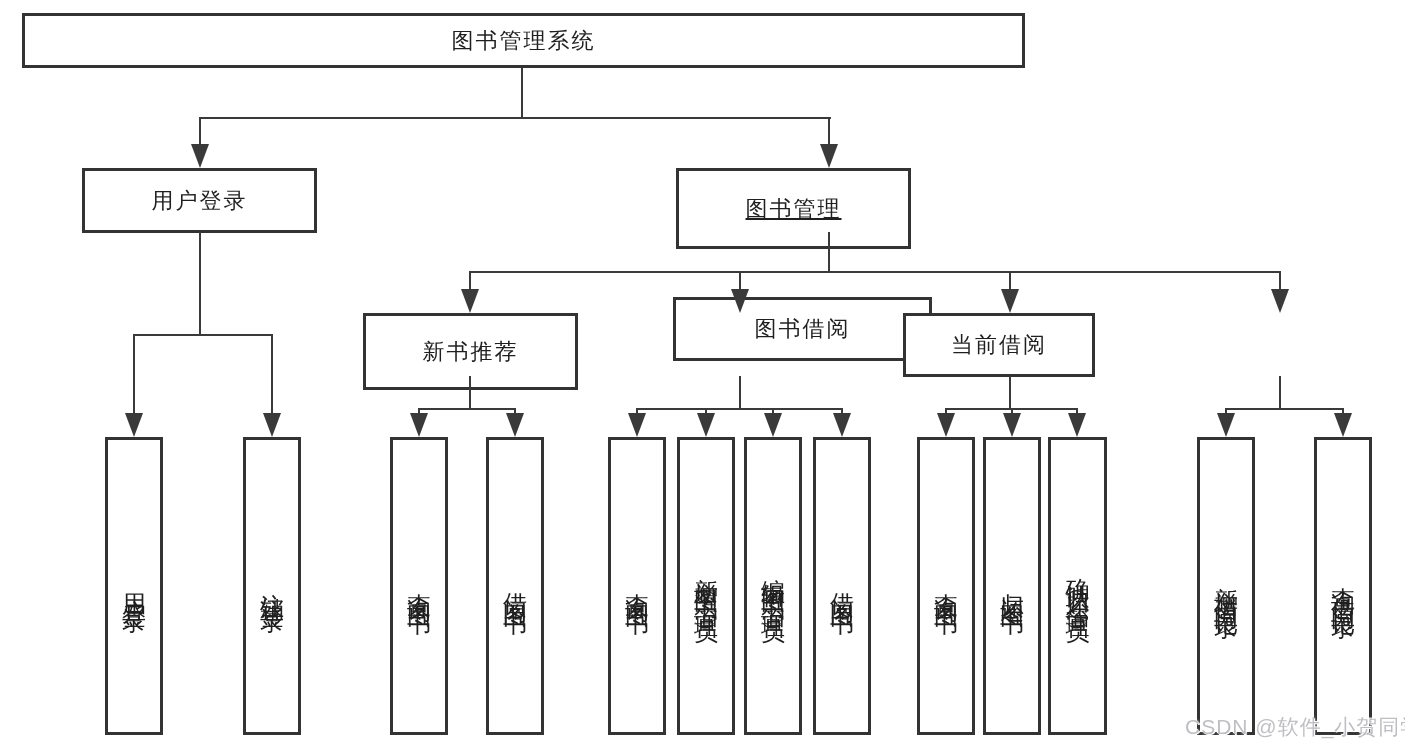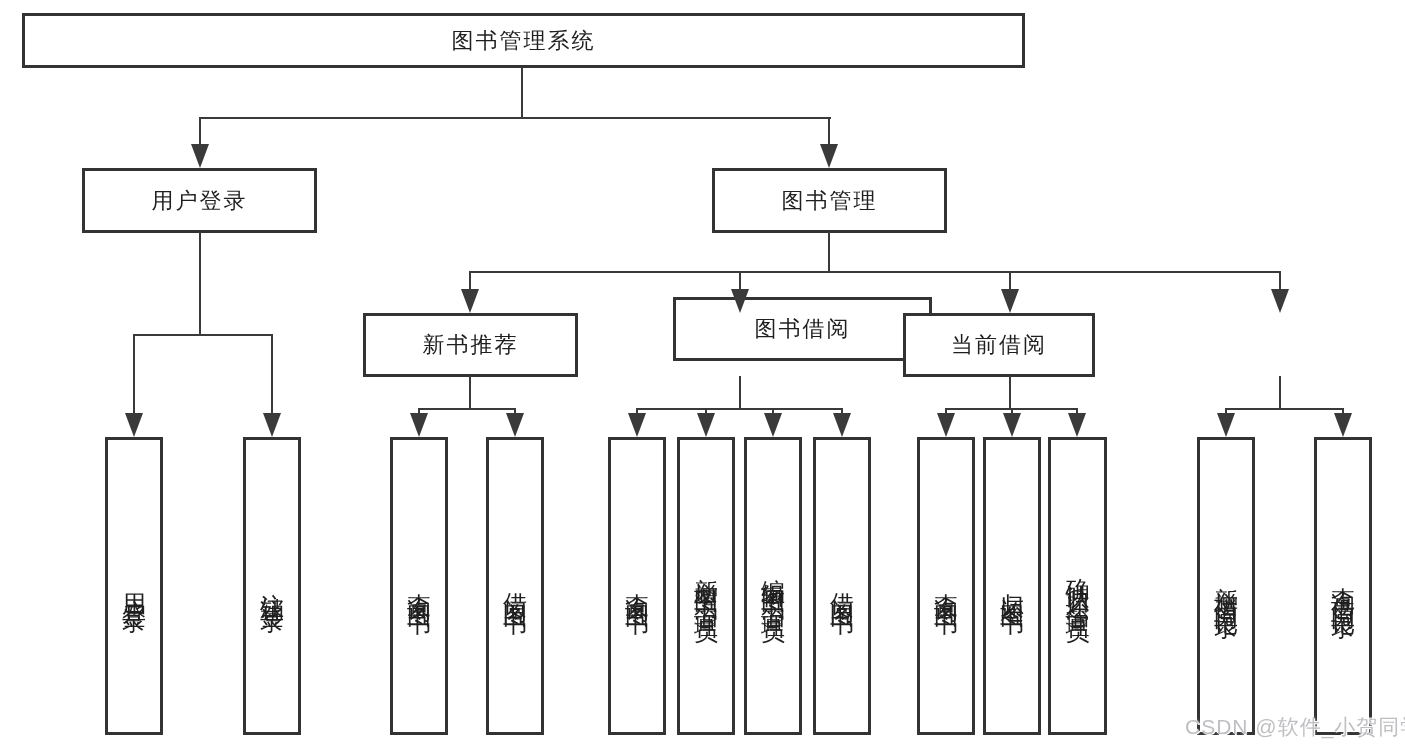--- a/index.html
+++ b/index.html
@@ -55,25 +55,25 @@
 
 <div class="canvas">
 
   <div class="box" style="left:22px;top:13px;width:1003px;height:55px;">
     <span>图书管理系统</span>
   </div>
 
   <div class="box" style="left:82px;top:168px;width:235px;height:65px;">
     <span>用户登录</span>
   </div>
-  <div class="box" style="left:712px;top:168px;width:235px;height:65px;">
+  <div class="box" style="left:676px;top:168px;width:235px;height:81px;text-decoration:underline;">
     <span>图书管理</span>
   </div>
 
-  <div class="box" style="left:363px;top:313px;width:215px;height:64px;">
+  <div class="box" style="left:363px;top:313px;width:215px;height:77px;">
     <span>新书推荐</span>
   </div>
   <div class="box" style="left:633px;top:297px;width:259px;height:64px;margin-left:40px;">
     <span>图书借阅</span>
   </div>
   <div class="box" style="left:903px;top:313px;width:192px;height:64px;">
     <span>当前借阅</span>
   </div>
 
   <div class="vbox" style="left:105px;top:437px;width:58px;height:298px;">

